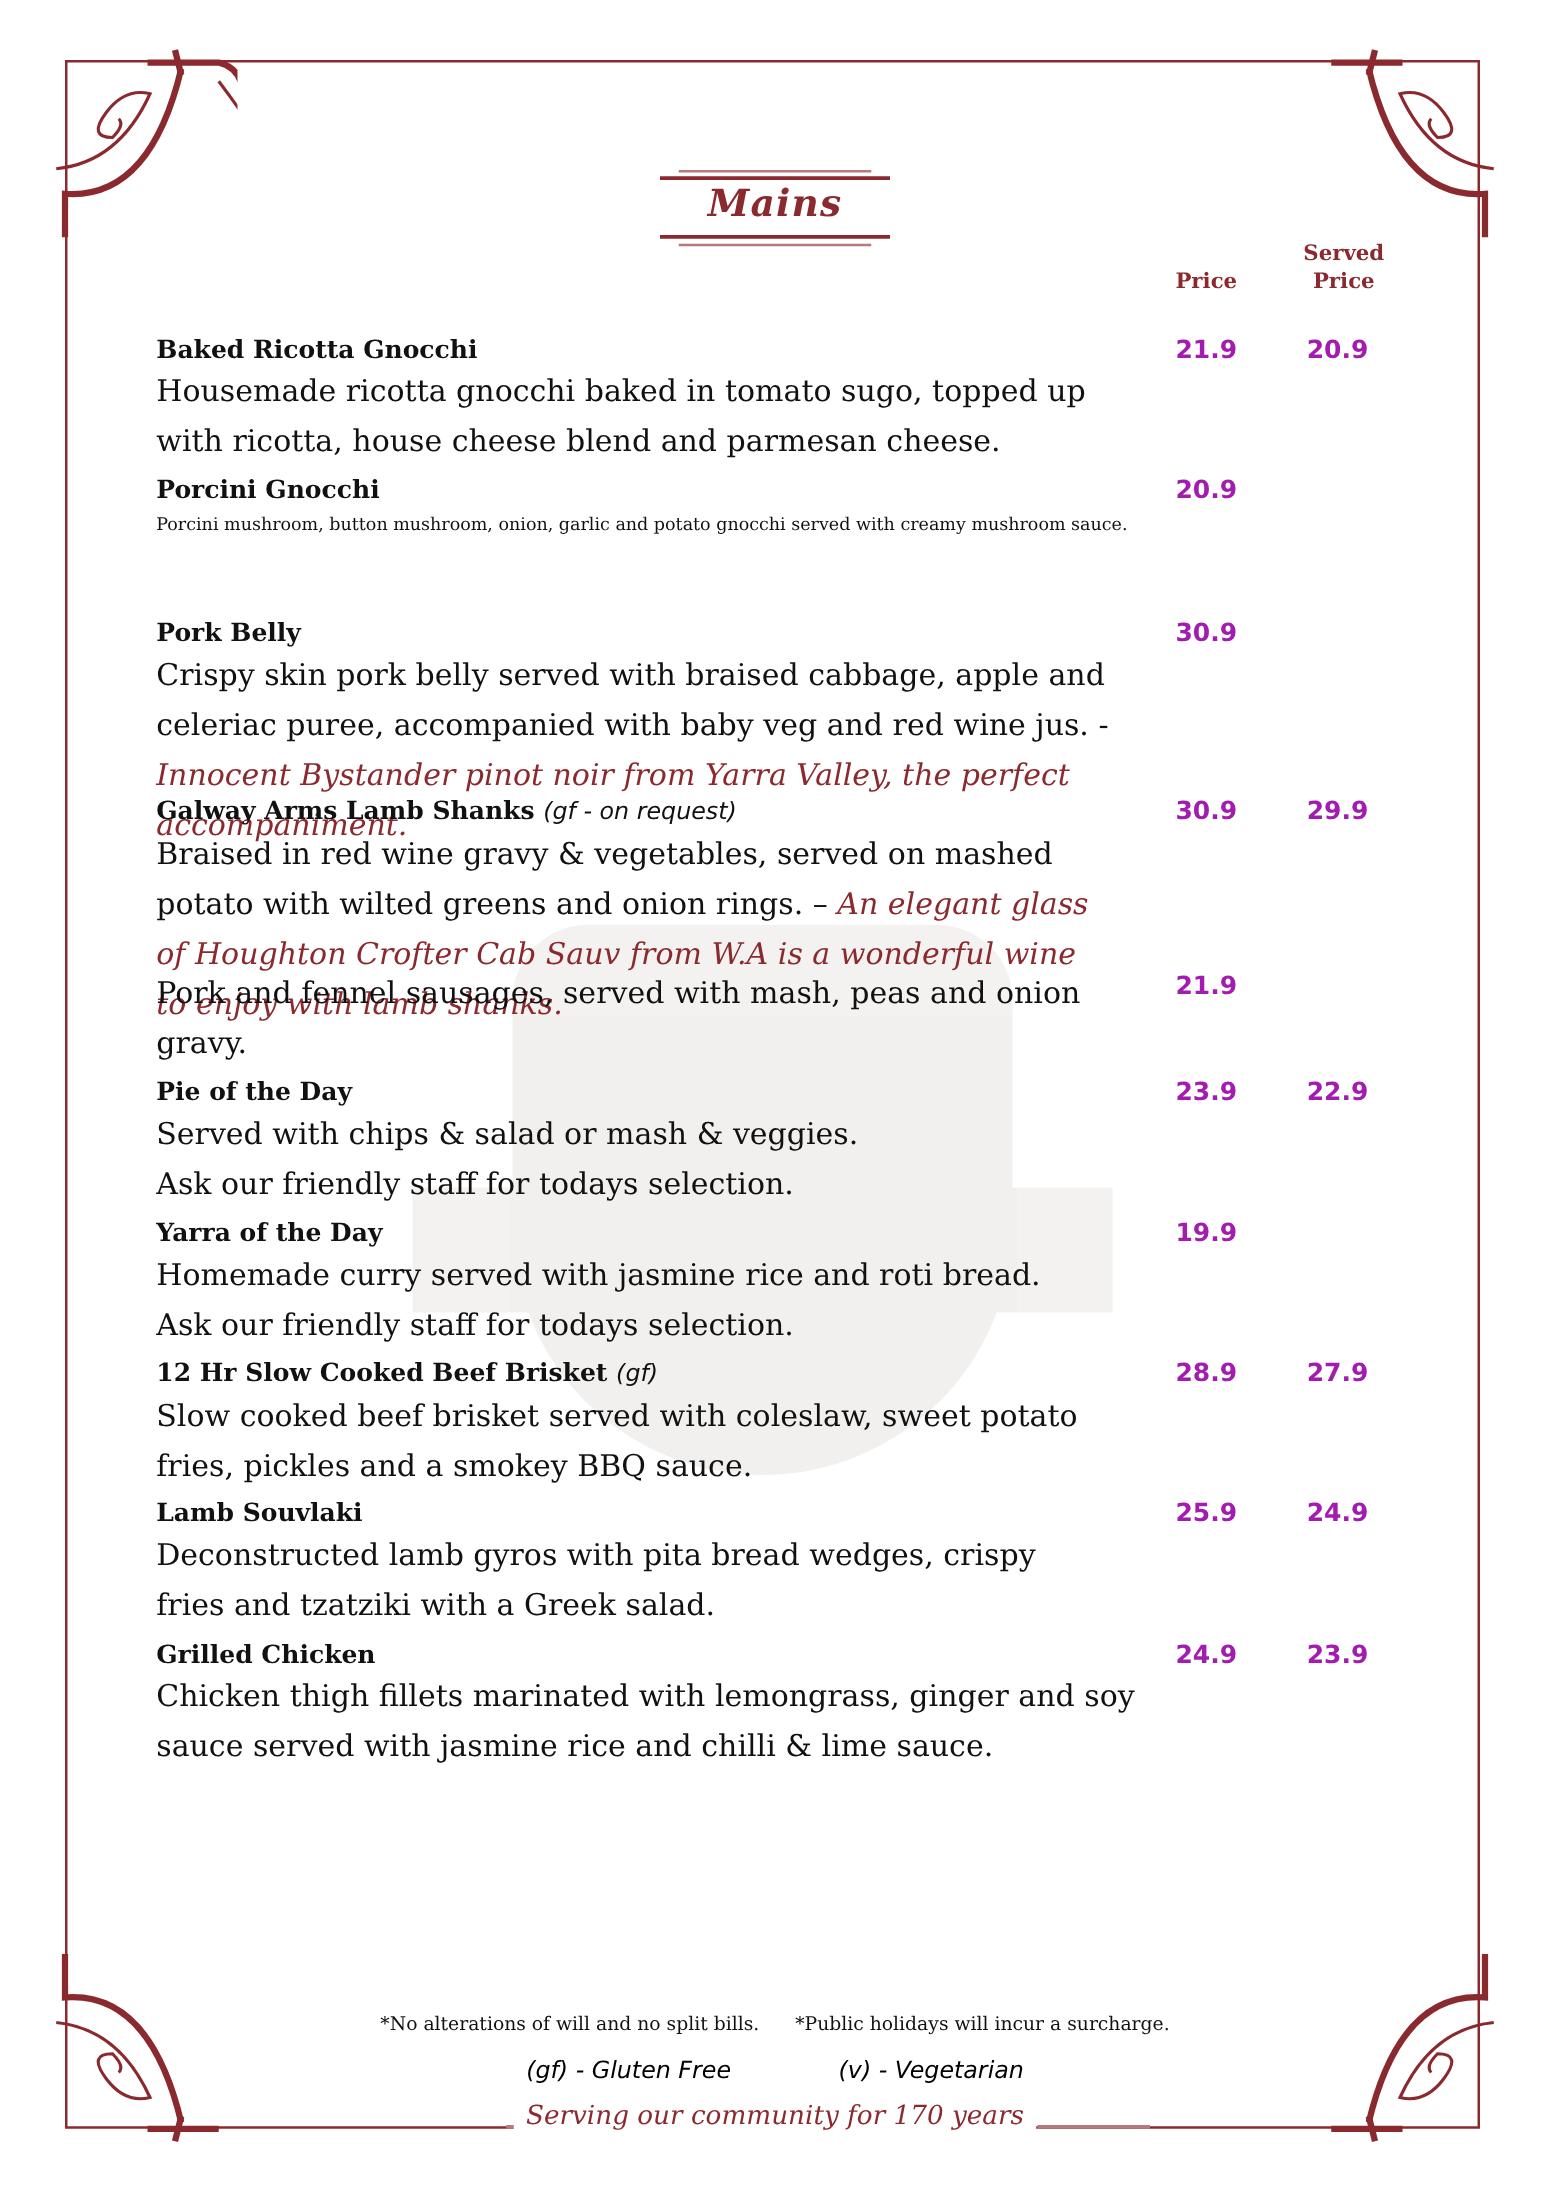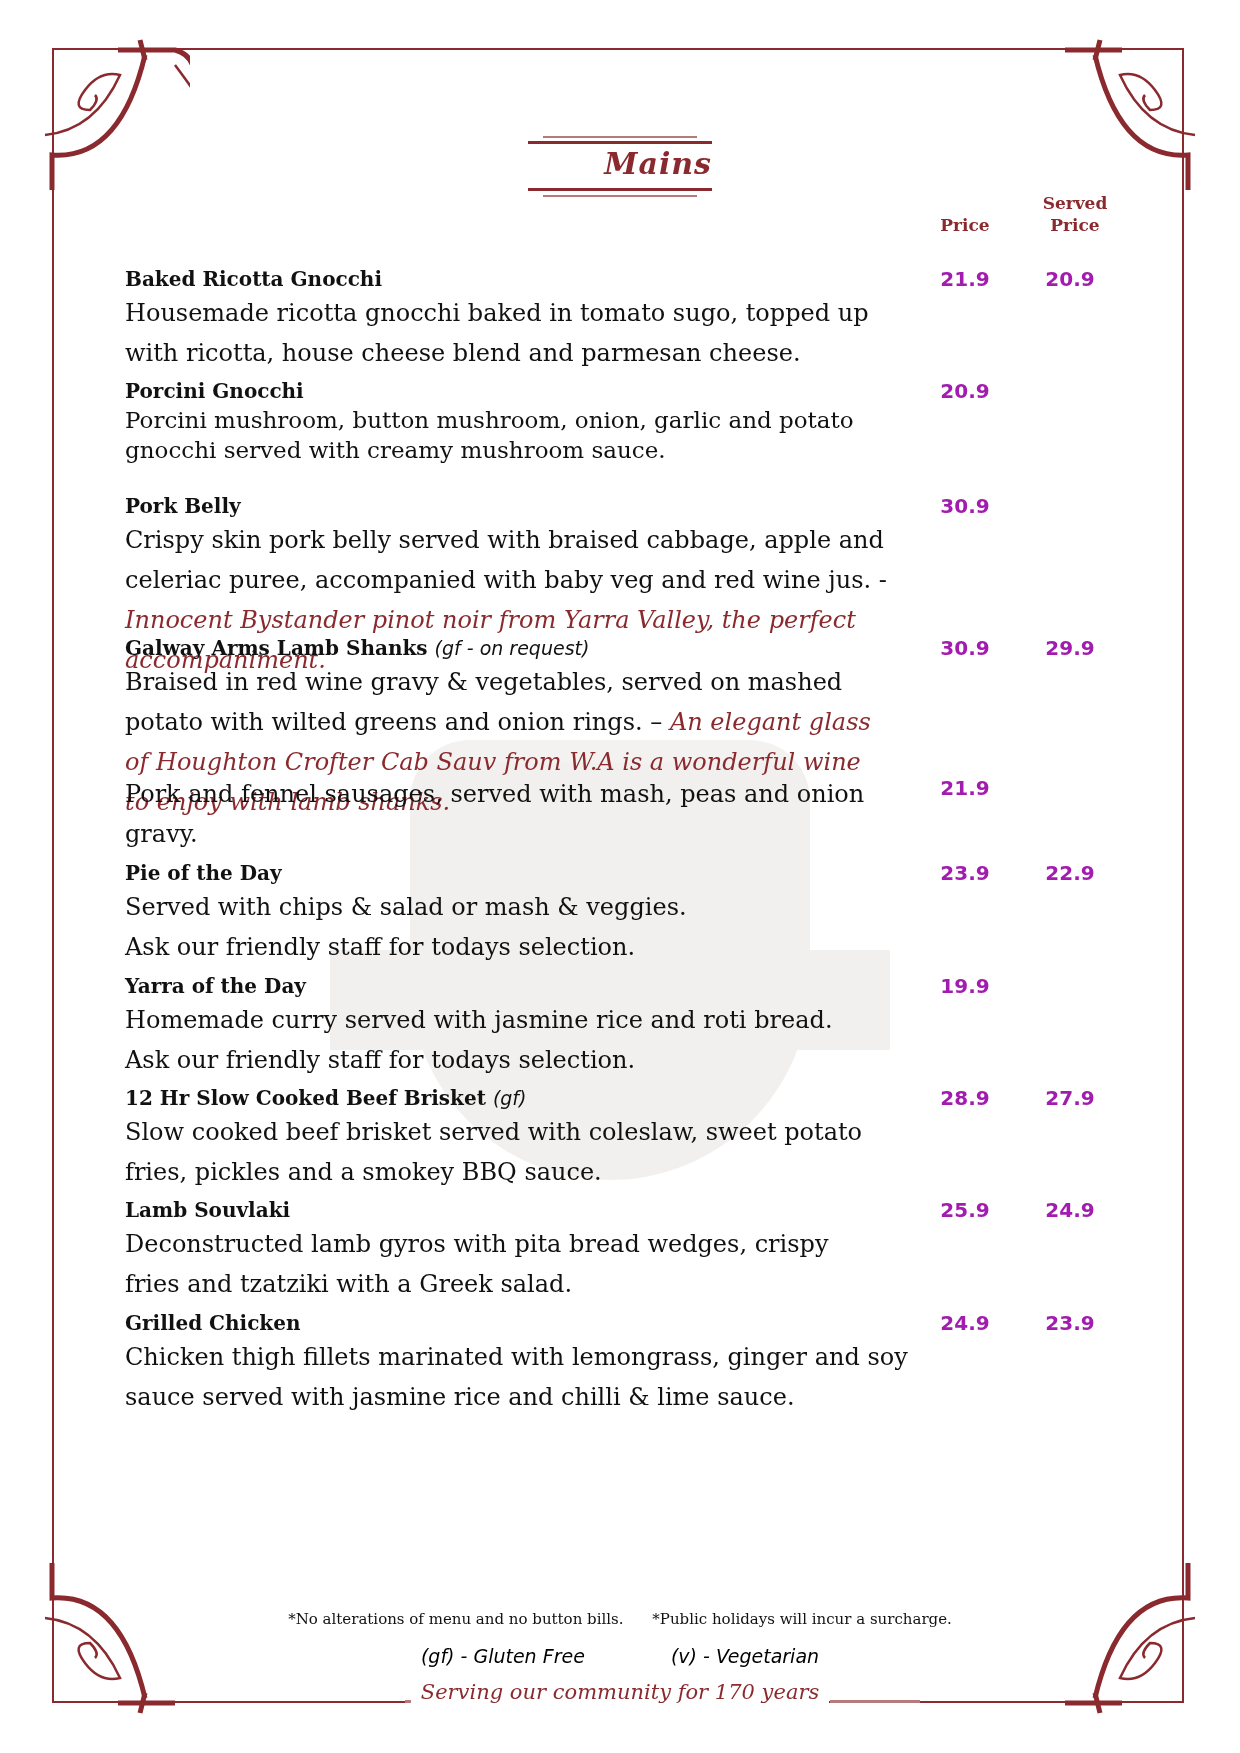--- a/index.html
+++ b/index.html
@@ -28,21 +28,21 @@
     position: absolute; left: 80px; top: 40px; width: 400px; height: 440px;
     background: #5a4030; border-radius: 60px 60px 200px 200px;
   }
   .watermark .banner {
     position: absolute; left: 0; top: 250px; width: 560px; height: 100px;
     background: #5a4030;
   }
 
   .title-block {
     position: absolute; left: 528px; top: 136px; width: 184px; height: 62px;
-    text-align: right;
+    text-align: center;
   }
   .rule { position: absolute; left: 0; height: 3px; background: #8b2a2e; width: 184px; }
   .rule.thin { height: 2px; background: #b57a7c; left: 15px; width: 154px; }
   .title {
     position: absolute; left: 0; right: 0; top: 10px;
     font-family: "DejaVu Serif", serif; font-weight: bold; font-style: italic;
     font-size: 30px; color: #8b2a2e; letter-spacing: 1px;
   }
 
   .col-head {
@@ -162,21 +162,21 @@
 <div class="menu">
   <div class="item" style="top:265px">
     <div class="item-name"><span>Baked Ricotta Gnocchi</span></div>
     <div class="item-desc">Housemade ricotta gnocchi baked in tomato sugo, topped up with ricotta, house cheese blend and parmesan cheese.</div>
     <div class="price p1">21.9</div>
     <div class="price p2">20.9</div>
   </div>
 
   <div class="item" style="top:377px">
     <div class="item-name"><span>Porcini Gnocchi</span></div>
-    <div class="item-desc" style="font-size:23px;line-height:30px">Porcini mushroom, button mushroom, onion, garlic and potato gnocchi served with creamy mushroom sauce.</div>
+    <div class="item-desc" style="font-size:14px;line-height:30px">Porcini mushroom, button mushroom, onion, garlic and potato gnocchi served with creamy mushroom sauce.</div>
     <div class="price p1">20.9</div>
   </div>
 
   <div class="item" style="top:492px">
     <div class="item-name"><span>Pork Belly</span></div>
     <div class="item-desc" style="width:790px"><span>Crispy skin pork belly served with braised cabbage, apple and celeriac puree, accompanied with baby veg and red wine jus. - </span><span class="wine">Innocent Bystander pinot noir from Yarra Valley, the perfect accompaniment.</span></div>
     <div class="price p1">30.9</div>
   </div>
 
   <div class="item" style="top:634px">
@@ -222,21 +222,21 @@
 
   <div class="item" style="top:1309px">
     <div class="item-name"><span>Grilled Chicken</span></div>
     <div class="item-desc" style="width:790px">Chicken thigh fillets marinated with lemongrass, ginger and soy sauce served with jasmine rice and chilli &amp; lime sauce.</div>
     <div class="price p1">24.9</div>
     <div class="price p2">23.9</div>
   </div>
 </div>
 
 <div class="footer-note">
-  <span>*No alterations of menu and no button bills.</span>
+  <span>*No alterations of will and no split bills.</span>
   <span>*Public holidays will incur a surcharge.</span>
 </div>
 <div class="legend">
   <span>(gf) - Gluten Free</span>
   <span>(v) - Vegetarian</span>
 </div>
 <div class="tag-line" style="left:405px; width:25px;"></div>
 <div class="tag-line" style="left:830px; width:90px;"></div>
 <div class="tagline-wrap">
   <span class="tagline">Serving our community for 170 years</span>

